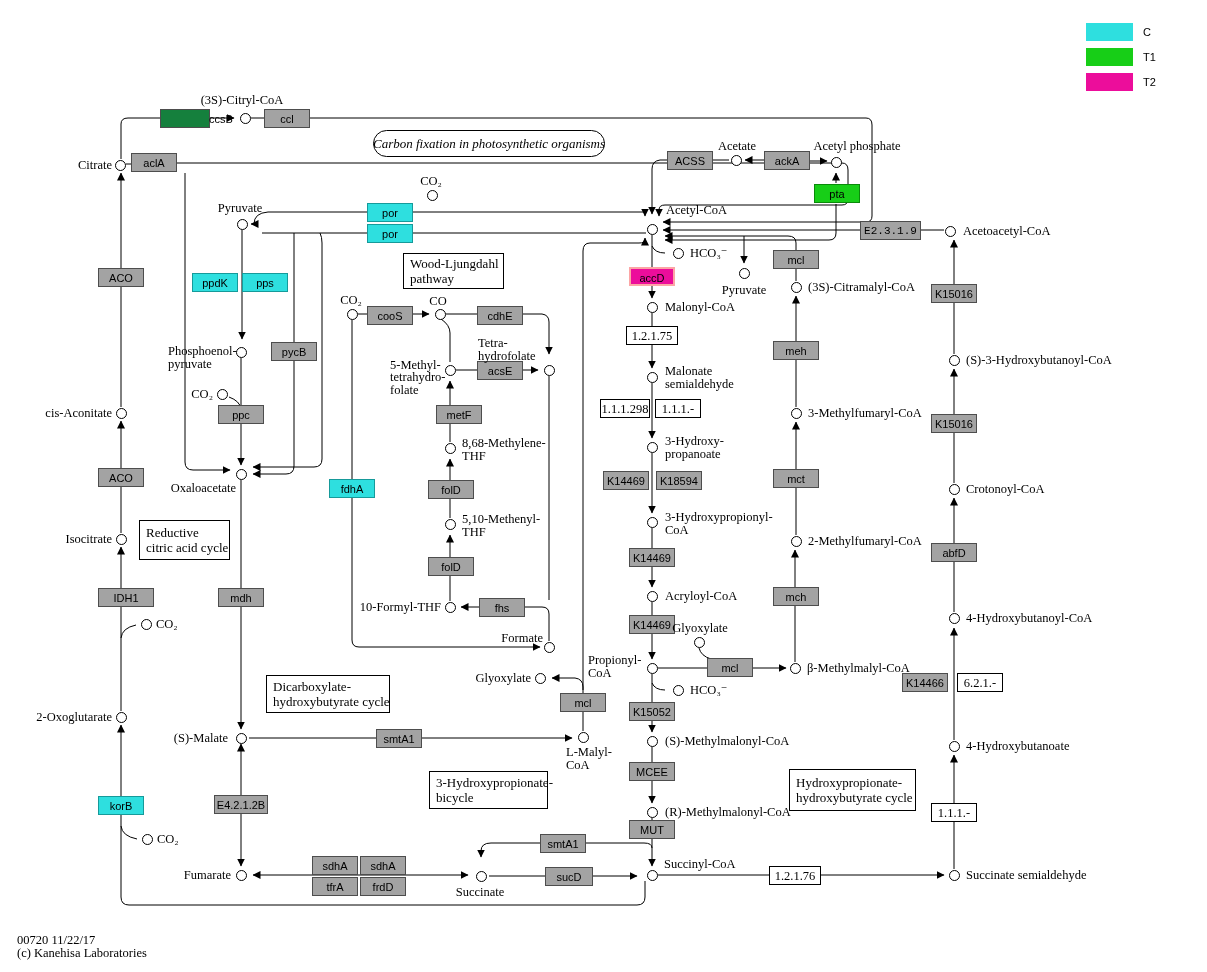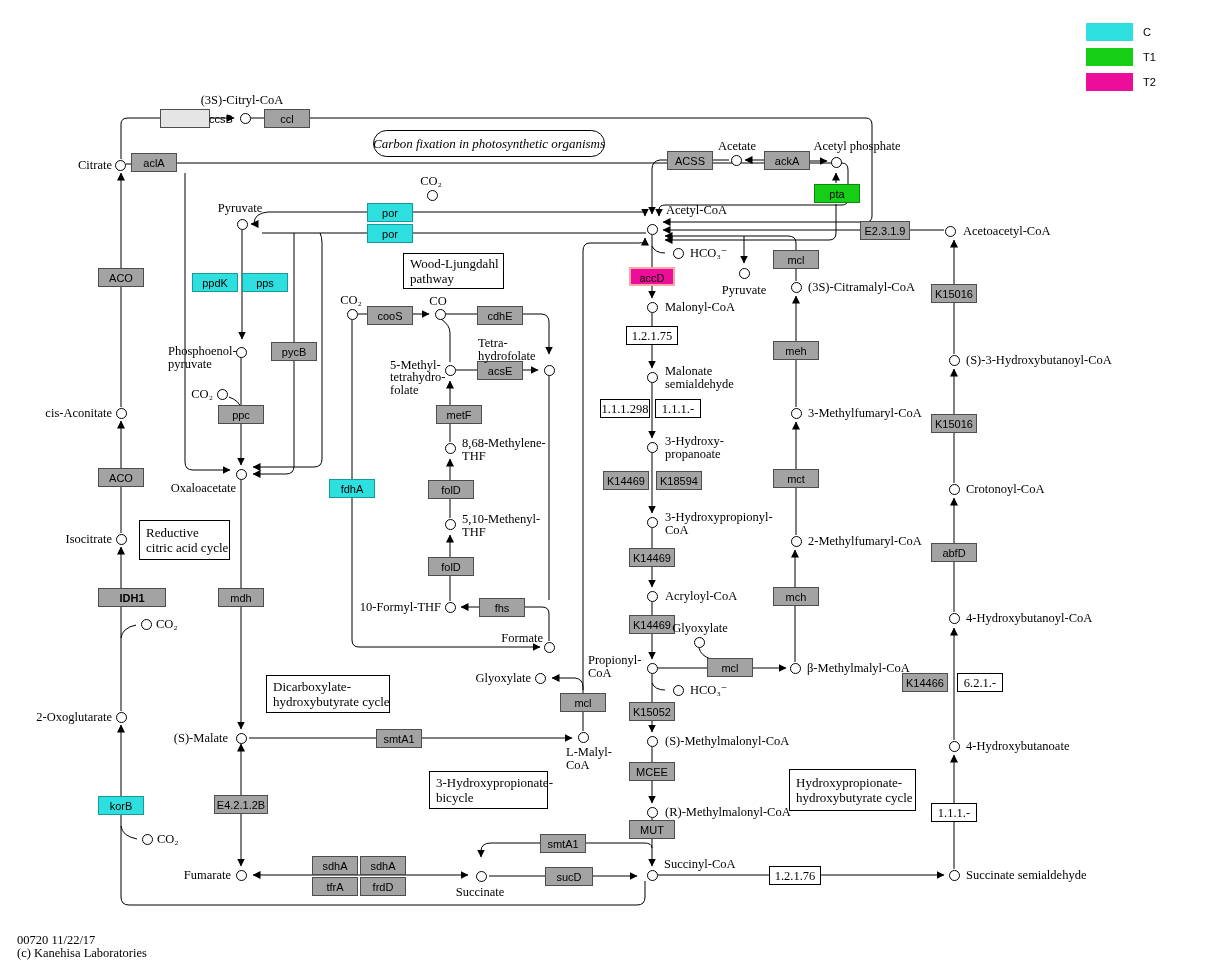--- a/index.html
+++ b/index.html
@@ -132,46 +132,46 @@
     <div class="pwbox" style="left: 403px; top: 253px; width: 101px; height: 36px;">Wood-Ljungdahl
 pathway</div>
     <div class="pwbox" style="left: 139px; top: 520px; width: 91px; height: 40px;">Reductive
 citric acid cycle</div>
     <div class="pwbox" style="left: 266px; top: 675px; width: 124px; height: 38px;">Dicarboxylate-
 hydroxybutyrate cycle</div>
     <div class="pwbox" style="left: 429px; top: 771px; width: 119px; height: 38px;">3-Hydroxypropionate-
 bicycle</div>
     <div class="pwbox" style="left: 789px; top: 769px; width: 127px; height: 42px;">Hydroxypropionate-
 hydroxybutyrate cycle</div>
-    <div class="box gray" style="left: 160px; top: 108.5px; width: 46px; background: #e5e5e5; padding-left: 48px;">ccsB</div>
+    <div class="box gray" style="left: 160px; top: 108.5px; width: 46px; background: #15803d; padding-left: 48px;">ccsB</div>
     <div class="box gray" style="left: 264px; top: 108.5px; width: 46px; background: rgb(163, 163, 163);">ccl</div>
     <div class="box gray" style="left: 131px; top: 152.5px; width: 46px; background: rgb(163, 163, 163);">aclA</div>
     <div class="box gray" style="left: 667px; top: 150.5px; width: 46px; background: rgb(163, 163, 163);">ACSS</div>
     <div class="box gray" style="left: 764px; top: 150.5px; width: 46px; background: rgb(163, 163, 163);">ackA</div>
-    <div class="box gray" style="left: 860px; top: 220.5px; width: 50px; background: rgb(163, 163, 163);">E2.3.1.9</div>
+    <div class="box gray" style="left: 860px; top: 220.5px; width: 61px; background: rgb(163, 163, 163); font-family: Liberation Mono, monospace;">E2.3.1.9</div>
     <div class="box gray" style="left: 773px; top: 249.5px; width: 46px; background: rgb(163, 163, 163);">mcl</div>
     <div class="box gray" style="left: 931px; top: 283.5px; width: 46px; background: rgb(163, 163, 163);">K15016</div>
     <div class="box gray" style="left: 98px; top: 267.5px; width: 46px; background: rgb(163, 163, 163);">ACO</div>
     <div class="box gray" style="left: 271px; top: 341.5px; width: 46px; background: rgb(163, 163, 163);">pycB</div>
     <div class="box gray" style="left: 773px; top: 340.5px; width: 46px; background: rgb(163, 163, 163);">meh</div>
     <div class="box gray" style="left: 367px; top: 305.5px; width: 46px; background: rgb(163, 163, 163);">cooS</div>
     <div class="box gray" style="left: 477px; top: 305.5px; width: 46px; background: rgb(163, 163, 163);">cdhE</div>
     <div class="box gray" style="left: 477px; top: 360.5px; width: 46px; background: rgb(163, 163, 163);">acsE</div>
     <div class="box gray" style="left: 428px; top: 404.5px; width: 46px; background: rgb(163, 163, 163); margin-left: 8px;">metF</div>
     <div class="box gray" style="left: 218px; top: 404.5px; width: 46px; background: rgb(163, 163, 163);">ppc</div>
     <div class="box gray" style="left: 931px; top: 413.5px; width: 46px; background: rgb(163, 163, 163);">K15016</div>
     <div class="box gray" style="left: 98px; top: 467.5px; width: 46px; background: rgb(163, 163, 163);">ACO</div>
     <div class="box gray" style="left: 773px; top: 468.5px; width: 46px; background: rgb(163, 163, 163);">mct</div>
     <div class="box gray" style="left: 603px; top: 470.5px; width: 46px; background: rgb(163, 163, 163);">K14469</div>
     <div class="box gray" style="left: 656px; top: 470.5px; width: 46px; background: rgb(163, 163, 163);">K18594</div>
     <div class="box gray" style="left: 428px; top: 479.5px; width: 46px; background: rgb(163, 163, 163);">folD</div>
     <div class="box gray" style="left: 931px; top: 542.5px; width: 46px; background: rgb(163, 163, 163);">abfD</div>
     <div class="box gray" style="left: 629px; top: 547.5px; width: 46px; background: rgb(163, 163, 163);">K14469</div>
     <div class="box gray" style="left: 428px; top: 556.5px; width: 46px; background: rgb(163, 163, 163);">folD</div>
-    <div class="box gray" style="left: 98px; top: 587.5px; width: 68px; background: rgb(163, 163, 163); font-weight: bold;">IDH1</div>
+    <div class="box gray" style="left: 98px; top: 587.5px; width: 56px; background: rgb(163, 163, 163);">IDH1</div>
     <div class="box gray" style="left: 218px; top: 587.5px; width: 46px; background: rgb(163, 163, 163);">mdh</div>
     <div class="box gray" style="left: 773px; top: 586.5px; width: 46px; background: rgb(163, 163, 163);">mch</div>
     <div class="box gray" style="left: 479px; top: 597.5px; width: 46px; background: rgb(163, 163, 163);">fhs</div>
     <div class="box gray" style="left: 629px; top: 614.5px; width: 46px; background: rgb(163, 163, 163);">K14469</div>
     <div class="box gray" style="left: 707px; top: 657.5px; width: 46px; background: rgb(163, 163, 163);">mcl</div>
     <div class="box gray" style="left: 902px; top: 672.5px; width: 46px; background: rgb(163, 163, 163);">K14466</div>
     <div class="box gray" style="left: 560px; top: 692.5px; width: 46px; background: rgb(163, 163, 163);">mcl</div>
     <div class="box gray" style="left: 629px; top: 701.5px; width: 46px; background: rgb(163, 163, 163);">K15052</div>
     <div class="box gray" style="left: 376px; top: 728.5px; width: 46px; background: rgb(163, 163, 163);">smtA1</div>
     <div class="box gray" style="left: 629px; top: 761.5px; width: 46px; background: rgb(163, 163, 163);">MCEE</div>

